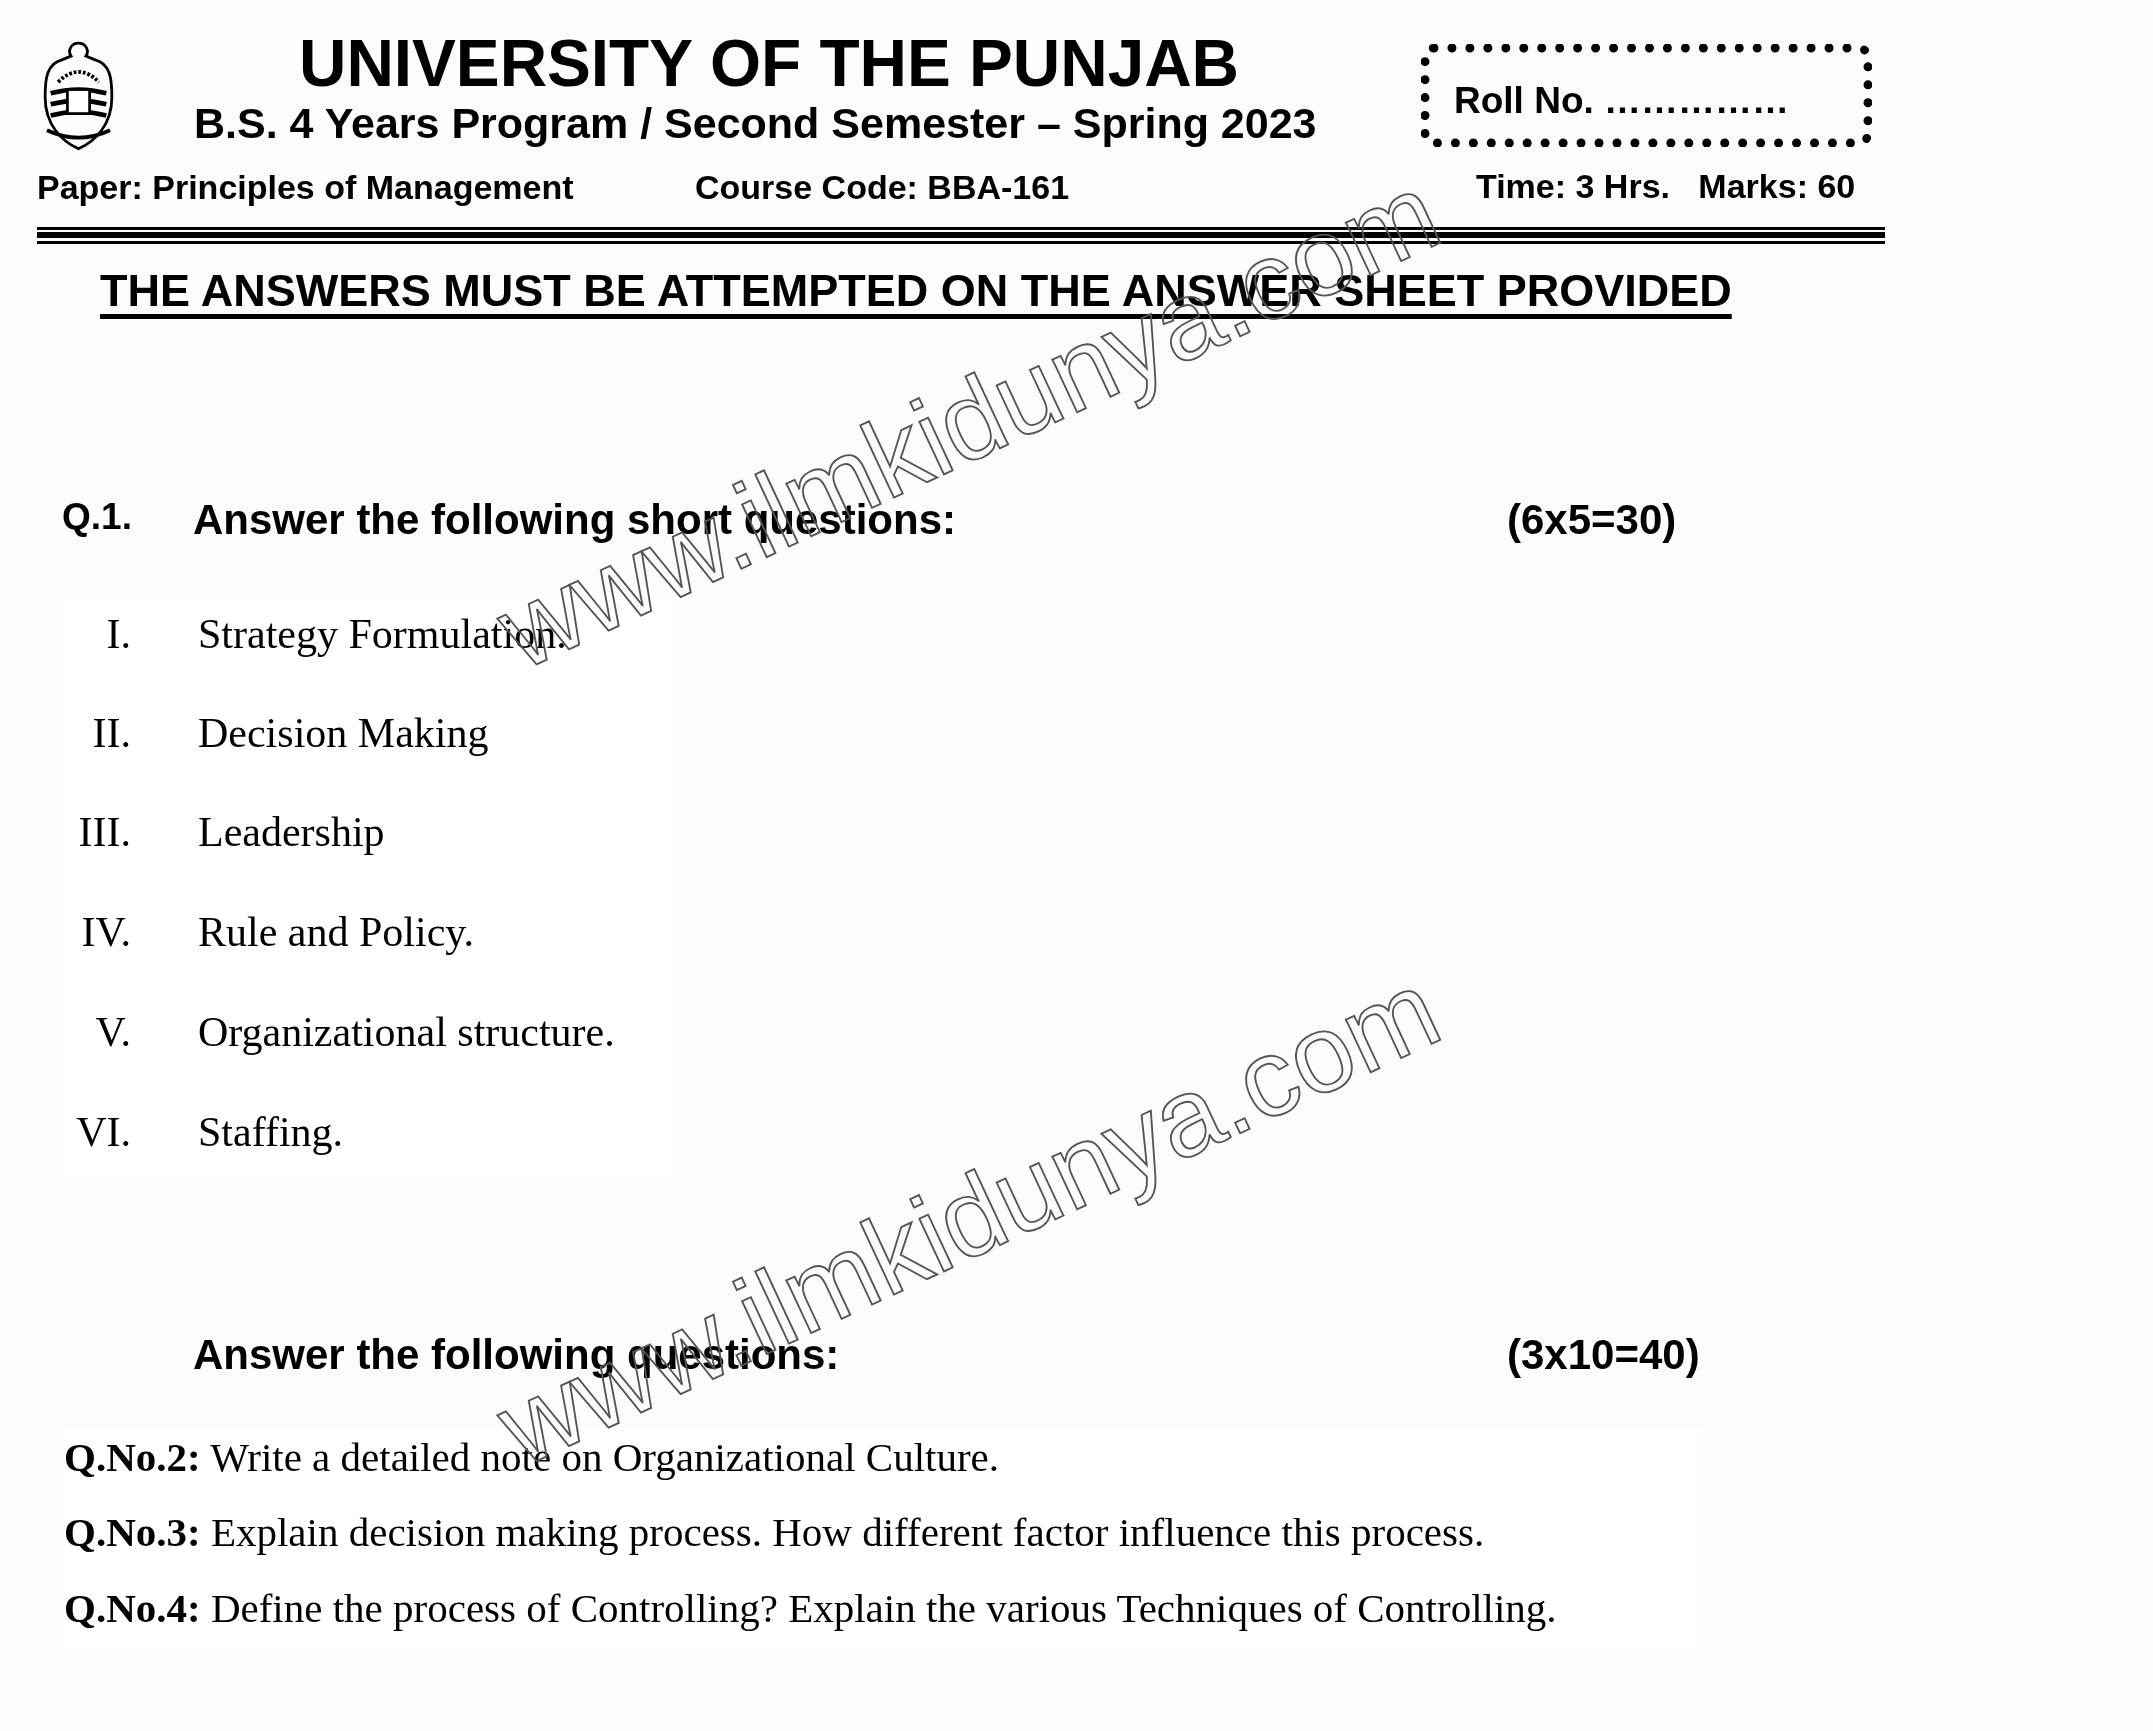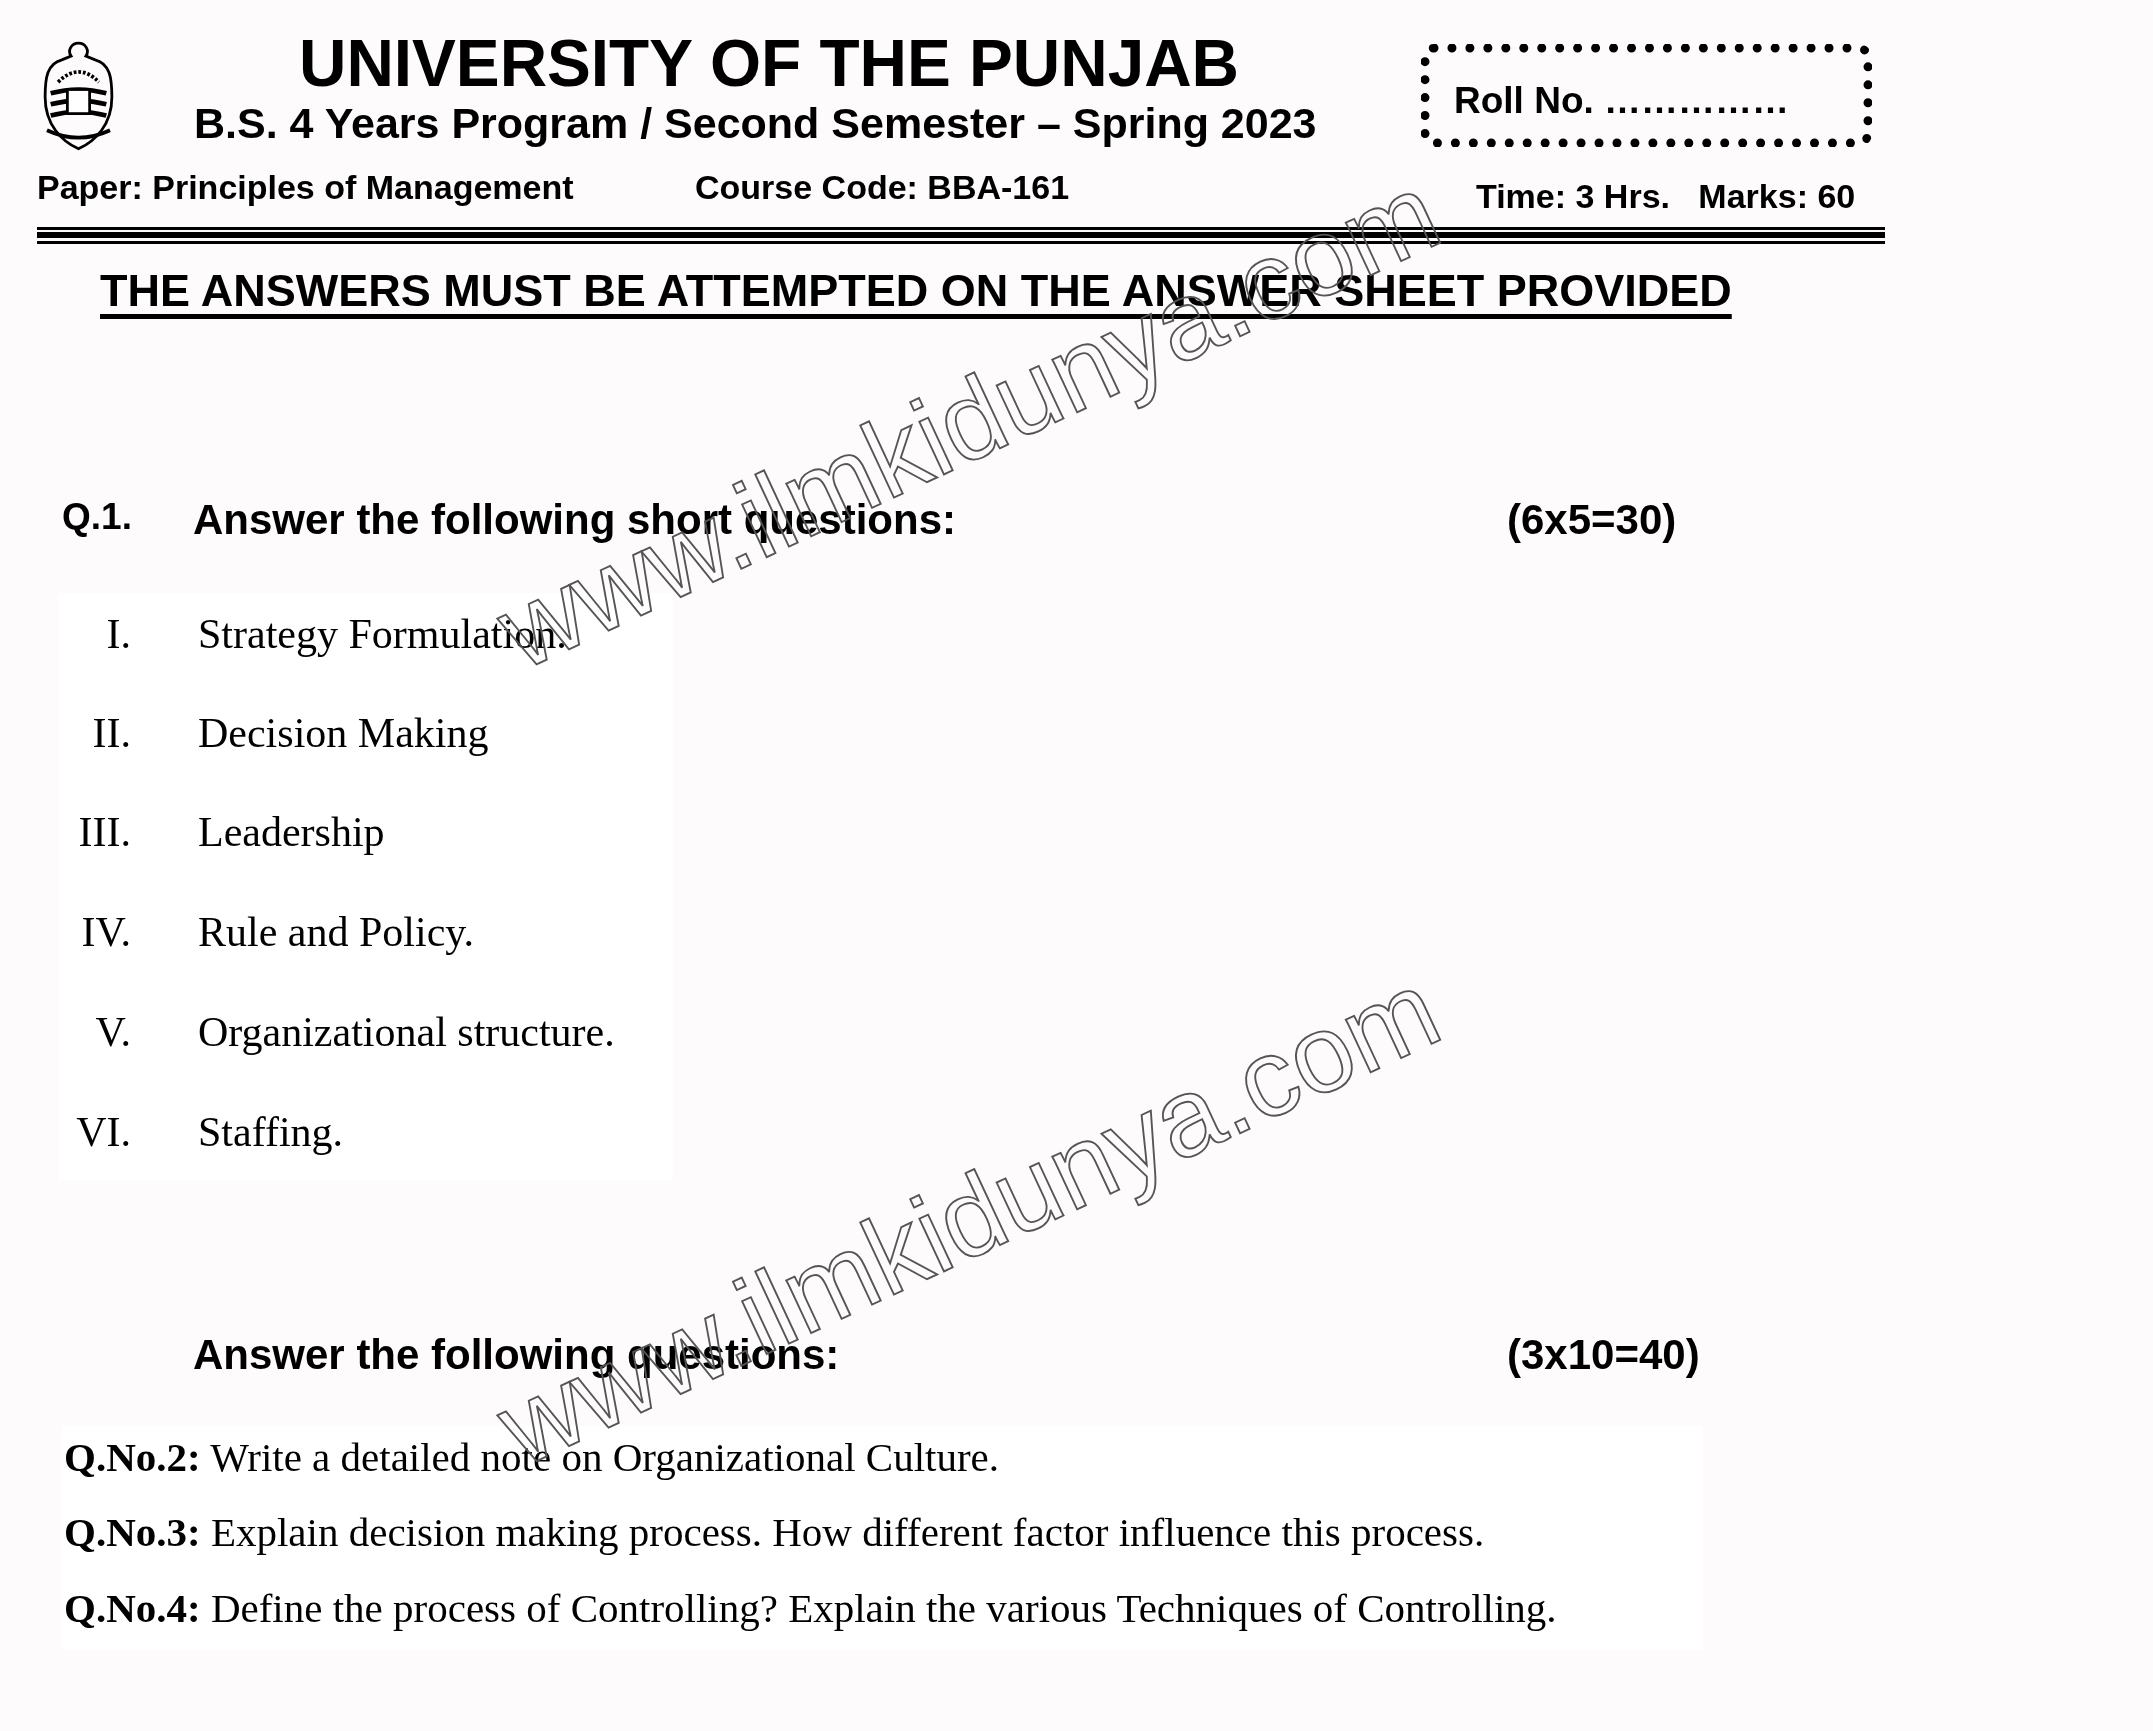--- a/index.html
+++ b/index.html
@@ -5,21 +5,21 @@
   html, body { margin:0; padding:0; }
   body { width:2153px; height:1731px; background:#fdfbfc; position:relative; overflow:hidden; color:#000; }
   .abs { position:absolute; }
   .sans { font-family:"Liberation Sans", "DejaVu Sans", sans-serif; font-weight:bold; }
   .serif { font-family:"Liberation Serif", "DejaVu Serif", serif; }
   .logo { left:34px; top:41px; width:89px; height:110px; }
   .title { left:0; width:1538px; text-align:center; top:24px; font-size:67px; letter-spacing:0px; transform:scaleX(0.98); }
   .subtitle { left:194px; top:99px; font-size:43px;text-align:center; }
   .paper { left:37px; top:168px; font-size:34px; }
   .course { left:695px; top:168px; font-size:34px; }
-  .timemarks { left:1476px; top:177px; font-size:34px; white-space:pre; }
+  .timemarks { left:1476px; top:167px; font-size:34px; white-space:pre; }
   .roll { left:1421px; top:44px; width:451px; height:103px; border:9.3px dotted #000; border-radius:13px; box-sizing:border-box; }
   .roll-text { left:1454px; top:80px; font-size:37px; white-space:pre; }
   .rule { left:37px; width:1848px; background:#000; }
   .instr { left:100px; top:265px; font-size:45px; text-decoration:underline; text-decoration-thickness:4.7px; text-underline-offset:7.5px; white-space:nowrap; }
   .q1num { left:62px; top:496px; font-size:37px;text-align:center; }
   .q1text { left:193px; top:496px; font-size:42px; }
   .q1marks { left:1507px; top:496px; font-size:42px; }
   .listbox { left:58px; top:593px; width:615px; height:587px; background:#ffffff; }
   .li-num { width:75px; text-align:right; font-size:42px; }
   .li-text { left:198px; font-size:42px; }

